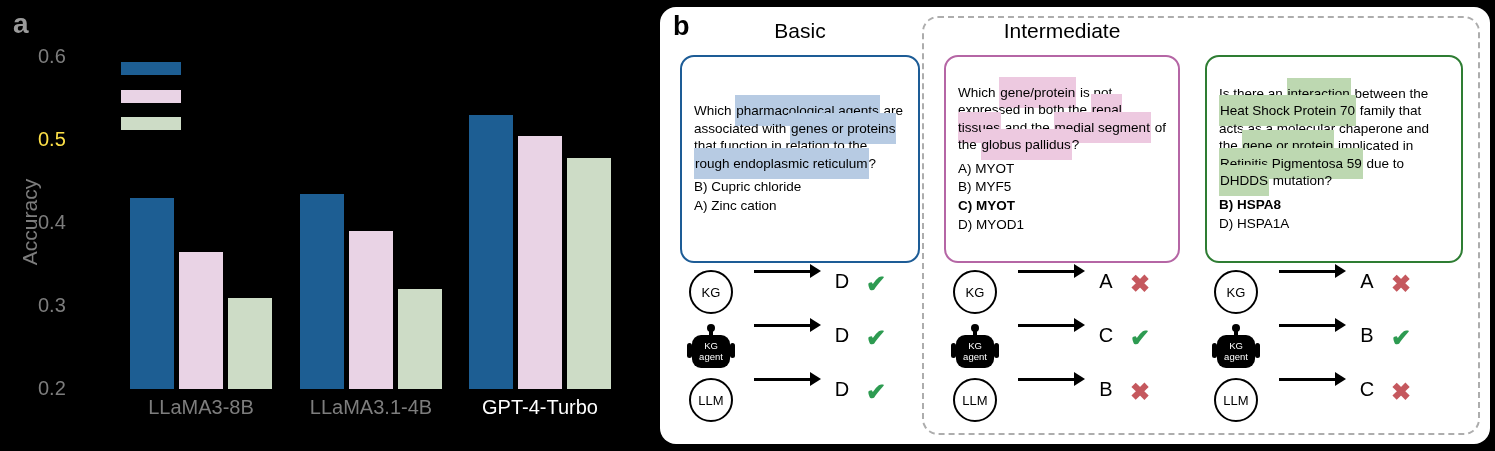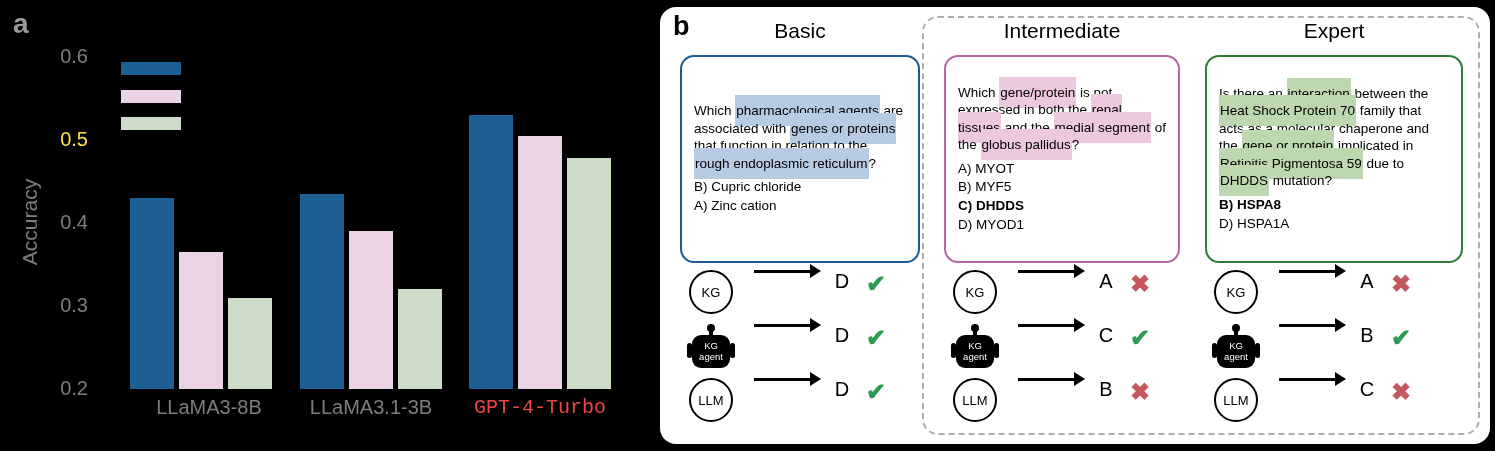--- a/index.html
+++ b/index.html
@@ -8,21 +8,21 @@
     font-family:"Liberation Sans", sans-serif;
     position:relative;overflow:hidden;
   }
   
   .panel-a{position:absolute;left:0;top:0;width:660px;height:451px;}
   .a-label{position:absolute;left:13px;top:8px;font-size:28px;font-weight:bold;color:#9b9b9b;}
   .ylabel{position:absolute;left:30px;top:222px;transform:translate(-50%,-50%) rotate(-90deg);
           color:#7d7d7d;font-size:21px;white-space:nowrap;}
   #chart{position:absolute;left:0;top:0;width:660px;height:451px;}
   .bar{position:absolute;}
-  .ytick{position:absolute;left:38px;width:50px;text-align:right;color:#7d7d7d;font-size:20px;}
+  .ytick{position:absolute;left:38px;width:50px;color:#7d7d7d;font-size:20px;}
   .xtick{position:absolute;top:396px;width:180px;text-align:center;color:#7d7d7d;font-size:20px;}
   .legend-swatch{position:absolute;left:121px;width:60px;height:13px;}
   
   .panel-b{position:absolute;left:660px;top:7px;width:830px;height:437px;background:#fff;border-radius:16px;}
   .b-label{position:absolute;left:13px;top:4px;font-size:27px;font-weight:bold;color:#000;}
   .dashed-box{position:absolute;left:262px;top:9px;width:558px;height:419px;
               border:2px dashed #adadad;border-radius:16px;box-sizing:border-box;}
   .qcol{position:absolute;top:0;height:317px;}
   .col-header{position:absolute;top:12px;left:0;width:100%;text-align:center;font-size:21px;color:#000;}
   .qcard{position:absolute;top:48px;left:0;right:0;height:208px;border:2.5px solid #000;border-radius:14px;
@@ -58,23 +58,23 @@
 
 <div class="panel-a">
   <div class="a-label">a</div>
   <div class="ylabel">Accuracy</div>
   <div id="chart">
       <div class="ytick" style="top: 377px; color: rgb(125, 125, 125);">0.2</div>
       <div class="ytick" style="top: 294px; color: rgb(125, 125, 125);">0.3</div>
       <div class="ytick" style="top: 211px; color: rgb(125, 125, 125);">0.4</div>
       <div class="ytick" style="top: 128px; color: #fde047;">0.5</div>
       <div class="ytick" style="top: 45px; color: rgb(125, 125, 125);">0.6</div>
-      <div class="xtick" style="left: 119px; color: rgb(125, 125, 125);">LLaMA3-8B</div>
-      <div class="xtick" style="left: 281px; color: rgb(125, 125, 125);">LLaMA3.1-3B</div>
-      <div class="xtick" style="left: 450px; color: #ef4444; font-family: Liberation Mono, monospace;">GPT-4-Turbo</div>
+      <div class="xtick" style="left: 111px; color: rgb(125, 125, 125);">LLaMA3-8B</div>
+      <div class="xtick" style="left: 281px; color: rgb(125, 125, 125);">LLaMA3.1-4B</div>
+      <div class="xtick" style="left: 450px; color: #ffffff;">GPT-4-Turbo</div>
       <div class="bar" style="left: 130px; top: 198.1px; width: 44px; height: 190.9px; background: rgb(29, 94, 147);"></div>
       <div class="bar" style="left: 300px; top: 193.95px; width: 44px; height: 195.05px; background: rgb(29, 94, 147);"></div>
       <div class="bar" style="left: 469px; top: 115.1px; width: 44px; height: 273.9px; background: rgb(29, 94, 147);"></div>
       <div class="bar" style="left: 179px; top: 252.05px; width: 44px; height: 136.95px; background: rgb(233, 211, 229);"></div>
       <div class="bar" style="left: 349px; top: 231.3px; width: 44px; height: 157.7px; background: rgb(233, 211, 229);"></div>
       <div class="bar" style="left: 518px; top: 135.85px; width: 44px; height: 253.15px; background: rgb(233, 211, 229);"></div>
       <div class="bar" style="left: 228px; top: 297.7px; width: 44px; height: 91.3px; background: rgb(205, 220, 198);"></div>
       <div class="bar" style="left: 398px; top: 289.4px; width: 44px; height: 99.6px; background: rgb(205, 220, 198);"></div>
       <div class="bar" style="left: 567px; top: 158.26px; width: 44px; height: 230.74px; background: rgb(205, 220, 198);"></div>
       <div class="legend-swatch" style="top: 62px; background: rgb(29, 94, 147);"></div>
@@ -130,21 +130,21 @@
           </div>
         </div>
       </div>
       <div class="qcol" style="left: 284px; width: 236px;">
         <div class="col-header">Intermediate</div>
         <div class="qcard" style="border-color: rgb(181, 102, 165);">
           <div class="question"><span>Which </span><span class="hl" style="background: rgb(237, 201, 224);">gene/protein</span><span> is not expressed in both the </span><span class="hl" style="background: rgb(237, 201, 224);">renal tissues</span><span> and the </span><span class="hl" style="background: rgb(237, 201, 224);">medial segment</span><span> of the </span><span class="hl" style="background: rgb(237, 201, 224);">globus pallidus</span><span>?</span></div>
           <div class="options">
             <div class="option">A)  MYOT</div>
             <div class="option">B)  MYF5</div>
-            <div class="option bold">C)  DHDDS</div>
+            <div class="option bold">C)  MYOT</div>
             <div class="option">D)  MYOD1</div>
           </div>
         </div>
         <div class="rows">
           <div class="row">
             <div class="icon-cell">
               <div class="circle-agent">KG</div>
             </div>
             <div class="arrow"></div>
             <div class="answer-letter">A</div>
@@ -169,21 +169,20 @@
             <div class="icon-cell">
               <div class="circle-agent">LLM</div>
             </div>
             <div class="arrow"></div>
             <div class="answer-letter">B</div>
             <div class="mark" style="color: rgb(197, 88, 94);">✖</div>
           </div>
         </div>
       </div>
       <div class="qcol" style="left: 545px; width: 258px;">
-        <div class="col-header">Expert</div>
         <div class="qcard" style="border-color: rgb(46, 125, 51);">
           <div class="question"><span>Is there an </span><span class="hl" style="background: rgb(189, 216, 177);">interaction</span><span> between the </span><span class="hl" style="background: rgb(189, 216, 177);">Heat Shock Protein 70</span><span> family that acts as a molecular chaperone and the </span><span class="hl" style="background: rgb(189, 216, 177);">gene or protein</span><span> implicated in </span><span class="hl" style="background: rgb(189, 216, 177);">Retinitis Pigmentosa 59</span><span> due to </span><span class="hl" style="background: rgb(189, 216, 177);">DHDDS</span><span> mutation?</span></div>
           <div class="options">
             <div class="option bold">B)  HSPA8</div>
             <div class="option">D)  HSPA1A</div>
           </div>
         </div>
         <div class="rows">
           <div class="row">
             <div class="icon-cell">

